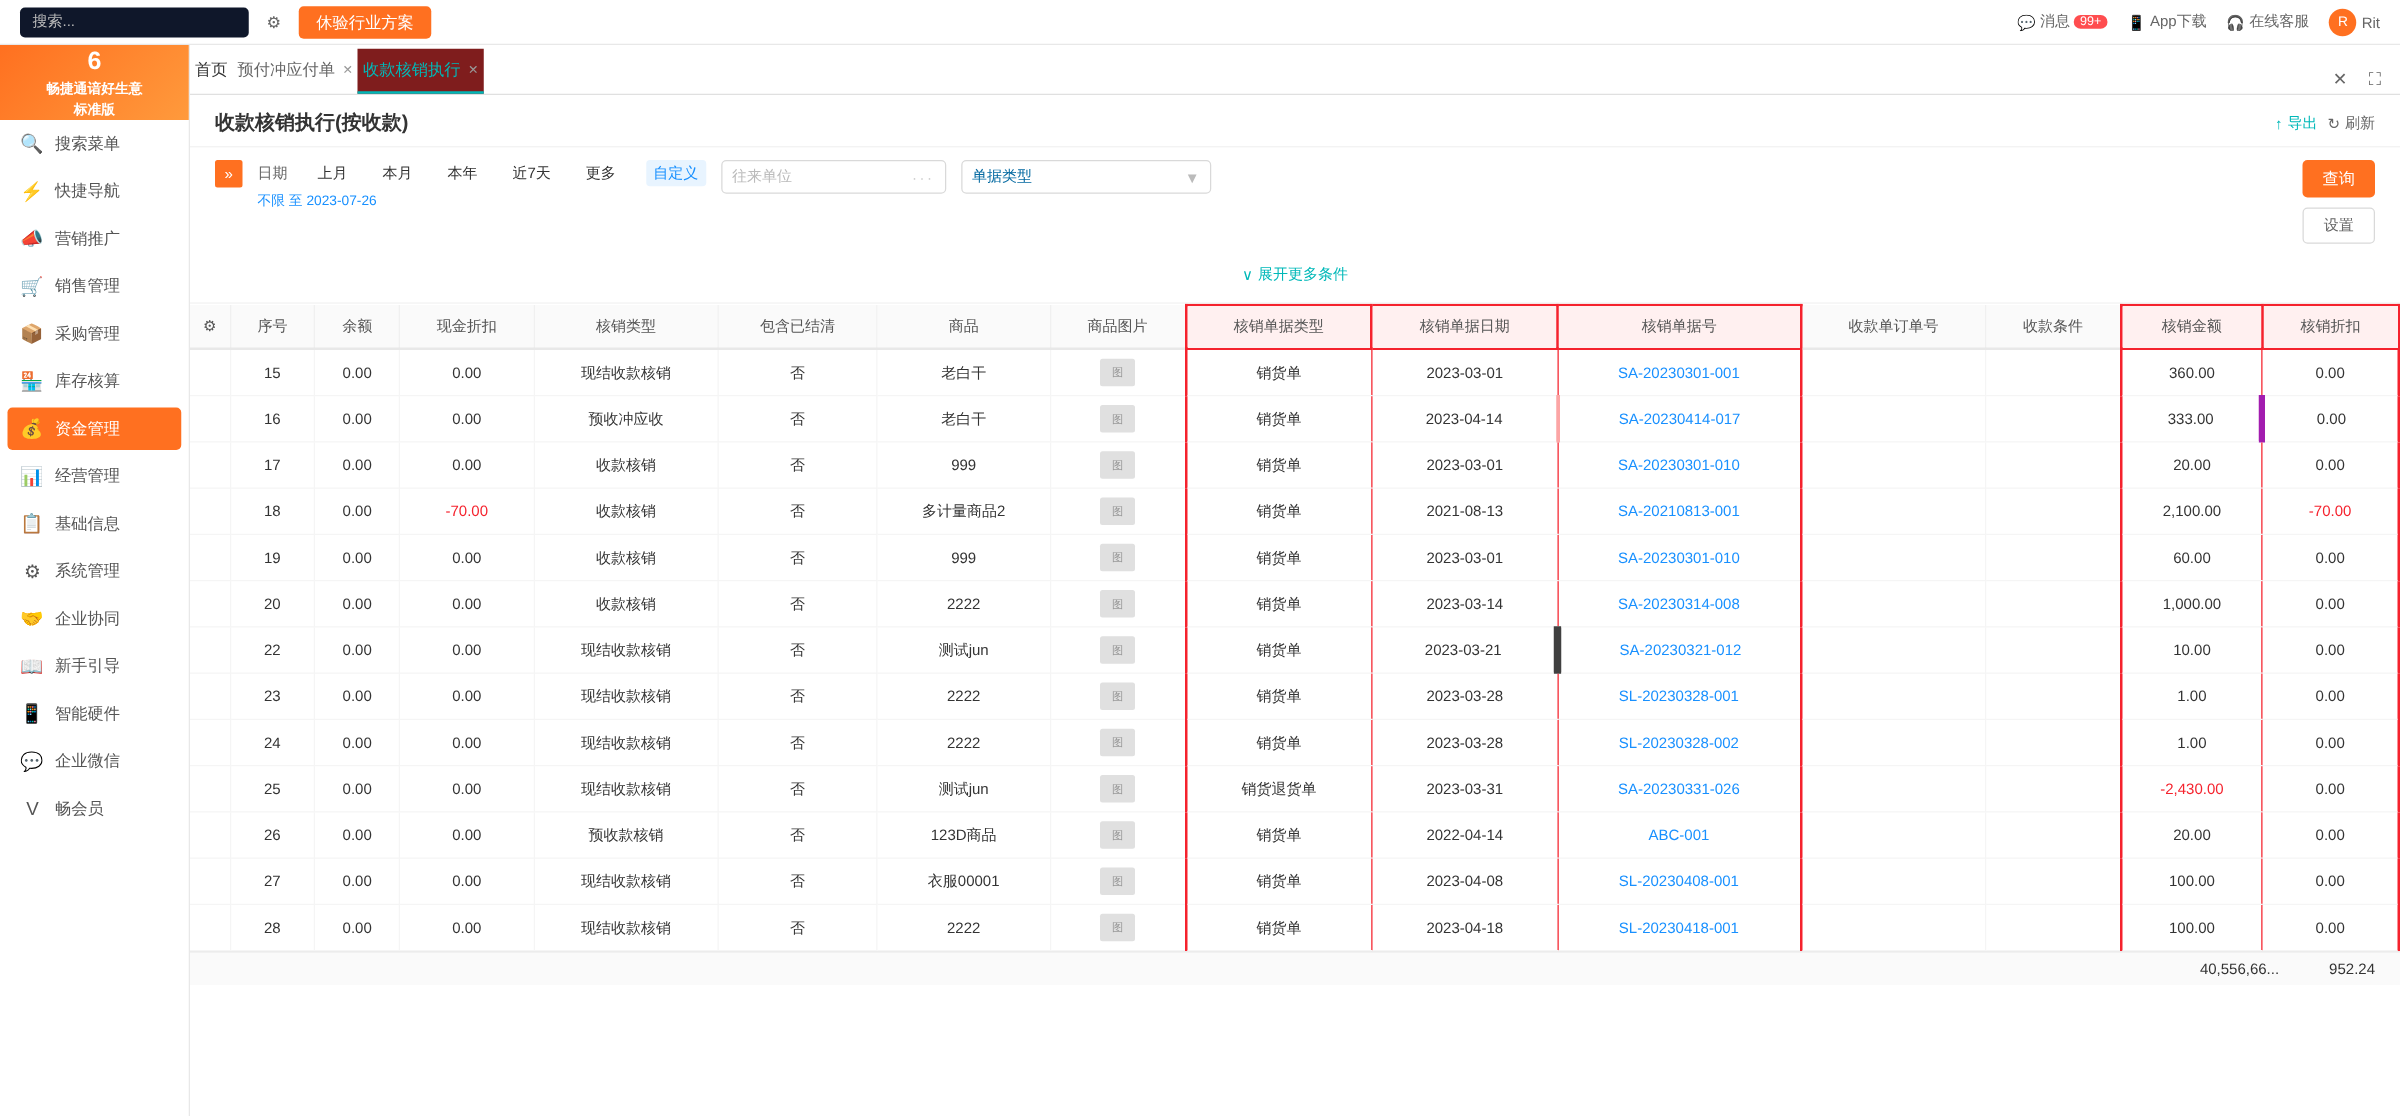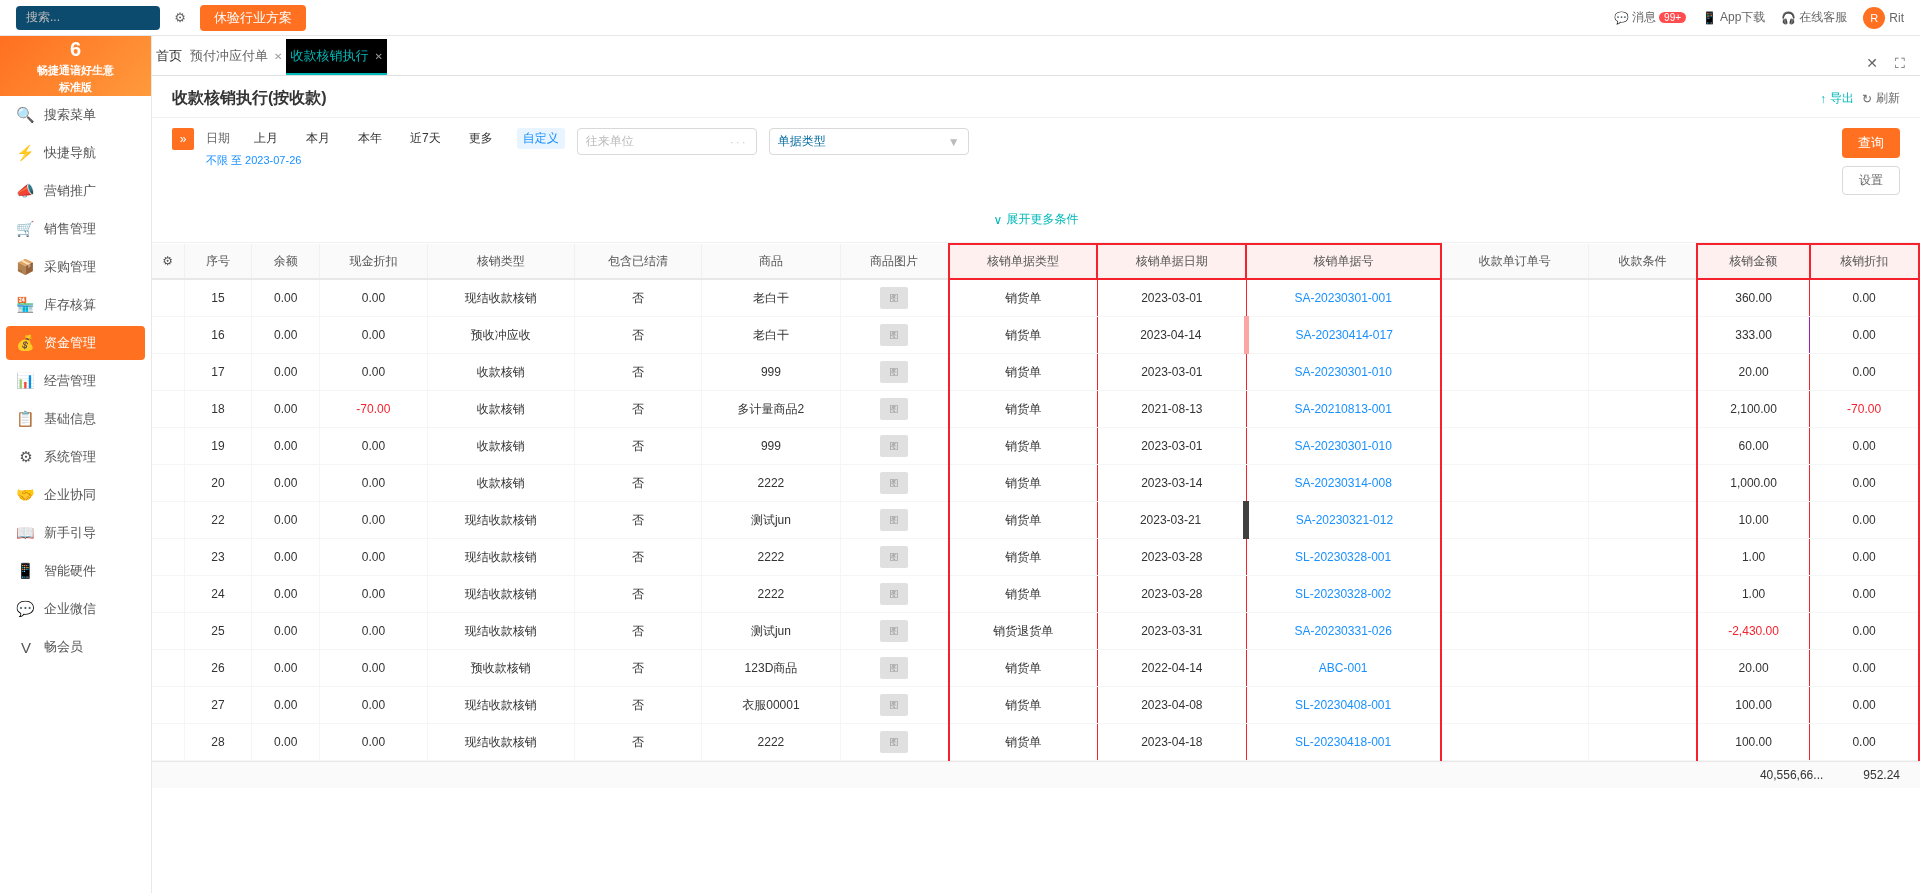--- a/index.html
+++ b/index.html
@@ -9,21 +9,21 @@
     .top-bar {
       height: 36px;
       background: #fff;
       border-bottom: 1px solid #e8e8e8;
       display: flex;
       align-items: center;
       padding: 0 16px;
       gap: 12px;
     }
     .top-bar-left { display: flex; align-items: center; gap: 8px; flex: 1; }
-    .top-bar-search { background: #0c4a6e; border-radius: 4px; padding: 2px 10px; height: 24px; width: 144px; color: #999; font-size: 12px; display: flex; align-items: center; }
+    .top-bar-search { background: #0f172a; border-radius: 4px; padding: 2px 10px; height: 24px; width: 183px; color: #999; font-size: 12px; display: flex; align-items: center; }
     .top-bar-gear { width: 24px; height: 24px; display: flex; align-items: center; justify-content: center; cursor: pointer; color: #666; }
     .btn-industry { background: #ff7020; color: #fff; border: none; border-radius: 4px; padding: 4px 14px; font-size: 13px; cursor: pointer; }
     .top-bar-right { display: flex; align-items: center; gap: 16px; font-size: 12px; color: #666; }
     .badge { background: #ff4d4f; color: #fff; border-radius: 10px; padding: 0 5px; font-size: 10px; }
 
     
     .app-layout { display: flex; height: calc(893px - 36px); }
 
     
     .sidebar {
@@ -76,21 +76,21 @@
       display: flex;
       align-items: center;
       gap: 6px;
       padding: 8px 4px;
       font-size: 13px;
       cursor: pointer;
       border-bottom: 2px solid transparent;
       color: #666;
       white-space: nowrap;
     }
-    .tab.active { color: #00b8b8; border-bottom: 2px solid #00b8b8; background: #000000; }
+    .tab.active { color: #00b8b8; border-bottom: 2px solid #00b8b8; background: #7f1d1d; }
     .tab .tab-close { font-size: 10px; color: #999; cursor: pointer; }
     .tab-home { color: #333; }
     .tab-bar-actions { margin-left: auto; display: flex; align-items: center; padding-right: 8px; gap: 4px; }
     .tab-action-btn { width: 24px; height: 24px; display: flex; align-items: center; justify-content: center; cursor: pointer; color: #666; font-size: 14px; }
 
     
     .page-header {
       background: #fff;
       padding: 12px 20px 8px;
       border-bottom: 1px solid #f0f0f0;
@@ -413,24 +413,24 @@
       <td></td>
       <td>16</td>
       <td>0.00</td>
       <td style="">0.00</td>
       <td>预收冲应收</td>
       <td>否</td>
       <td>老白干</td>
       <td><span style="display:inline-block;width:28px;height:22px;background:#e0e0e0;border-radius:2px;font-size:9px;line-height:22px;text-align:center;color:#999;">图</span></td>
       <td style="border-left:2px solid #f5222d;border-right:1px solid #f5222d;">销货单</td>
       <td style="border-left:1px solid #f5222d;border-right:1px solid #f5222d;">2023-04-14</td>
-      <td style="border-left:5px solid #fca5a5;border-right:2px solid #f5222d;"><a class="text-link">SA-20230414-017</a></td>
-      <td></td>
-      <td></td>
-      <td style="border-left:2px solid #f5222d;border-right:1px solid #a21caf;">333.00</td>
+      <td style="border-left:3px solid #fca5a5;border-right:2px solid #f5222d;"><a class="text-link">SA-20230414-017</a></td>
+      <td></td>
+      <td></td>
+      <td style="border-left:2px solid #f5222d;border-right:5px solid #a21caf;">333.00</td>
       <td style="border-left:1px solid #f5222d;border-right:2px solid #f5222d;">0.00</td>
     </tr>
             <tr>
       <td></td>
       <td>17</td>
       <td>0.00</td>
       <td style="">0.00</td>
       <td>收款核销</td>
       <td>否</td>
       <td>999</td>

